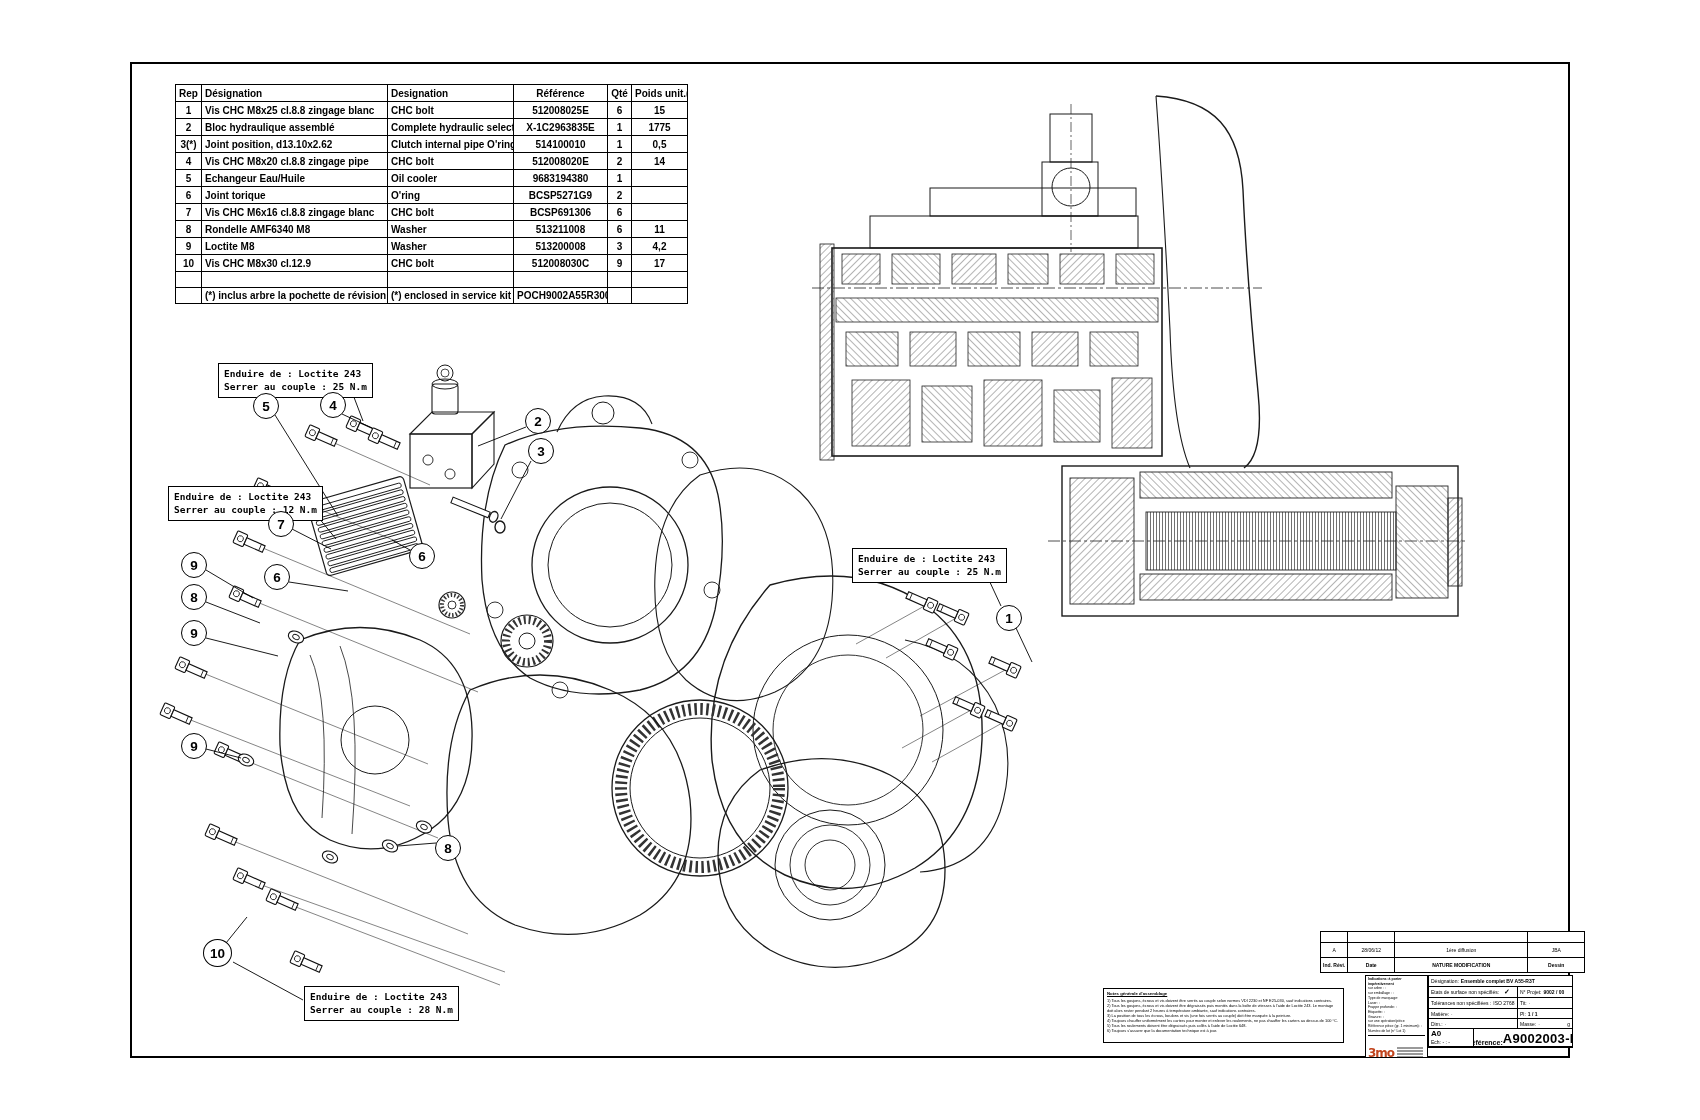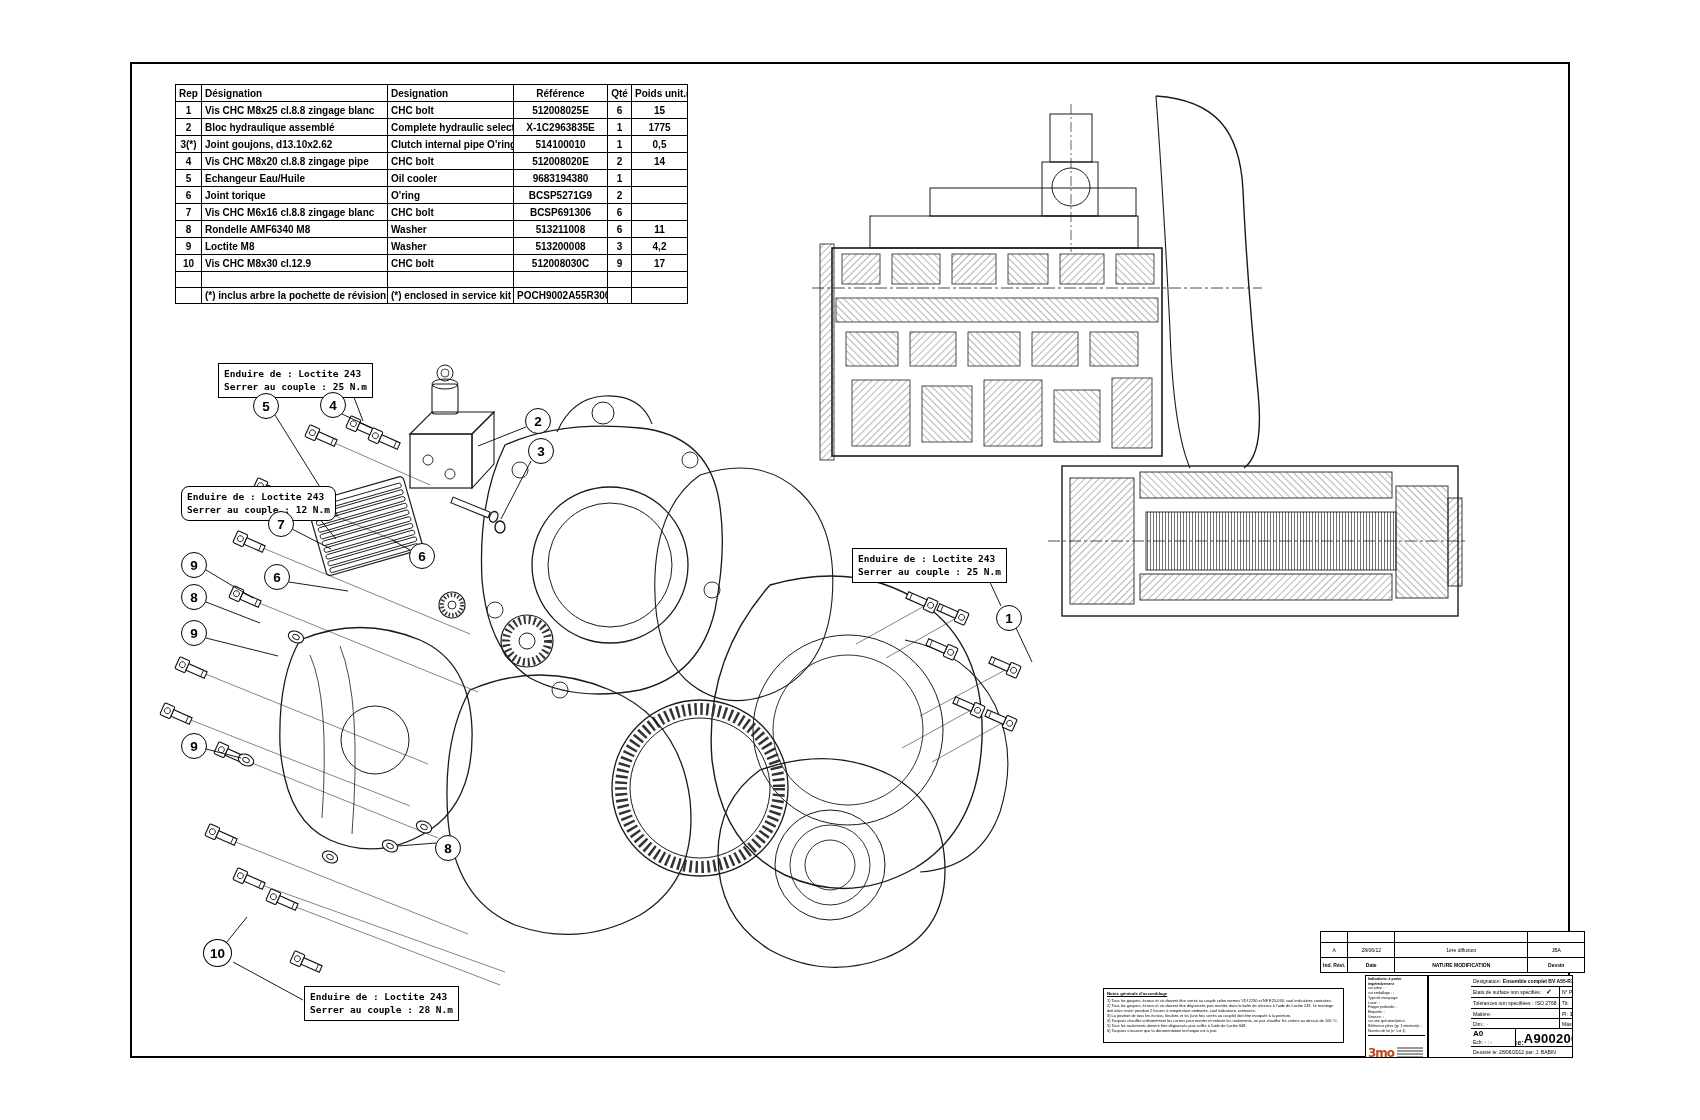--- a/index.html
+++ b/index.html
@@ -37,21 +37,21 @@
 
   
   .marking{position:absolute;left:1365px;top:975px;width:63px;height:83px;border:1px solid #000;box-sizing:border-box;background:#fff;z-index:4;font:3.5px/1.35 "Liberation Sans",sans-serif;padding:1px 2px;overflow:hidden;}
   .m-title{font-weight:bold;}
   .m-item{white-space:nowrap;overflow:hidden;}
   .m-logo-row{margin-top:1px;border-top:1px solid #000;display:flex;align-items:center;gap:3px;padding-top:10px;}
   .logo{font:bold 12px "DejaVu Sans",sans-serif;letter-spacing:-1px;}
   .addr i{display:block;width:26px;height:1.5px;background:#999;margin:1.5px 0;}
 
   
-  .tb{position:absolute;left:1428px;top:975px;width:145px;height:83px;border:1.5px solid #000;box-sizing:border-box;background:#fff;z-index:4;font:5px "Liberation Sans",sans-serif;display:flex;flex-direction:column;padding-left:42px;}
+  .tb{position:absolute;left:1428px;top:975px;width:145px;height:73px;border:1.5px solid #000;box-sizing:border-box;background:#fff;z-index:4;font:5px "Liberation Sans",sans-serif;display:flex;flex-direction:column;}
   .tb-row{border-bottom:1px solid #000;display:flex;align-items:center;padding:0 2px;box-sizing:border-box;overflow:hidden;white-space:nowrap;}
   .tb-row:last-child{border-bottom:none;}
   .tb-row .lbl{margin-right:2px;}
   .tb-row .val{font-weight:bold;}
   .tb-split{padding:0;}
   .cell{display:flex;align-items:center;height:100%;padding:0 2px;box-sizing:border-box;overflow:hidden;white-space:nowrap;}
   .cell+.cell{border-left:1px solid #000;}
   .w88{width:88px;flex:0 0 88px;}
   .wfill{flex:1;}
   .h11{height:11px;flex:0 0 11px;}
@@ -330,21 +330,21 @@
         <tr>
           <td>2</td>
           <td>Bloc hydraulique assemblé</td>
           <td>Complete hydraulic selector unit</td>
           <td>X-1C2963835E</td>
           <td>1</td>
           <td>1775</td>
         </tr>
         <tr>
           <td>3(*)</td>
-          <td>Joint goujons, d13.10x2.62</td>
+          <td>Joint position, d13.10x2.62</td>
           <td>Clutch internal pipe O'ring</td>
           <td>514100010</td>
           <td>1</td>
           <td>0,5</td>
         </tr>
         <tr>
           <td>4</td>
           <td>Vis CHC M8x20 cl.8.8 zingage pipe</td>
           <td>CHC bolt</td>
           <td>512008020E</td>
@@ -415,21 +415,21 @@
           <td>(*) enclosed in service kit</td>
           <td>POCH9002A55R3001</td>
           <td></td>
           <td></td>
         </tr>
       </tbody>
   </table>
 
   <div class="loctite" style="left:218px;top:363px;"><span>Enduire de : Loctite 243</span>
 <span>Serrer au couple : 25 N.m</span></div>
-  <div class="loctite" style="left:181px;top:486px;border-radius:8px;"><span>Enduire de : Loctite 243</span>
+  <div class="loctite" style="left:168px;top:486px;"><span>Enduire de : Loctite 243</span>
 <span>Serrer au couple : 12 N.m</span></div>
   <div class="loctite" style="left:852px;top:548px;"><span>Enduire de : Loctite 243</span>
 <span>Serrer au couple : 25 N.m</span></div>
   <div class="loctite" style="left:304px;top:986px;"><span>Enduire de : Loctite 243</span>
 <span>Serrer au couple : 28 N.m</span></div>
 
   <div class="balloon" style="left:253px;top:393px;">5</div>
   <div class="balloon" style="left:320px;top:392px;">4</div>
   <div class="balloon" style="left:525px;top:408px;">2</div>
   <div class="balloon" style="left:528px;top:438px;">3</div>

